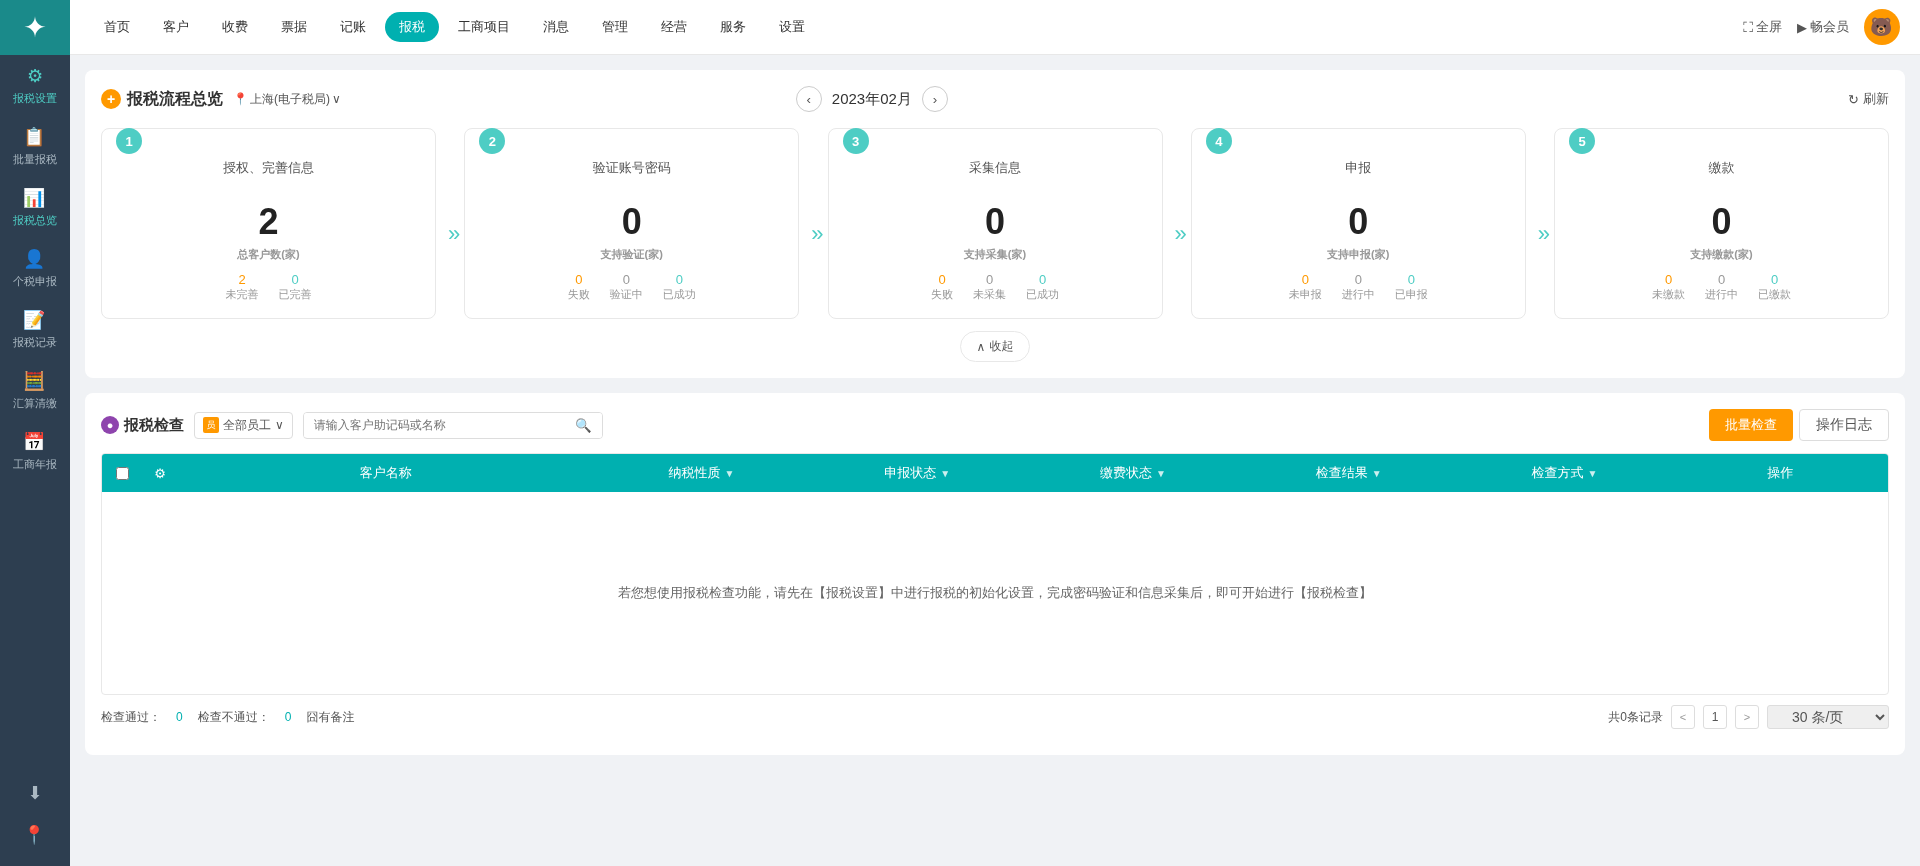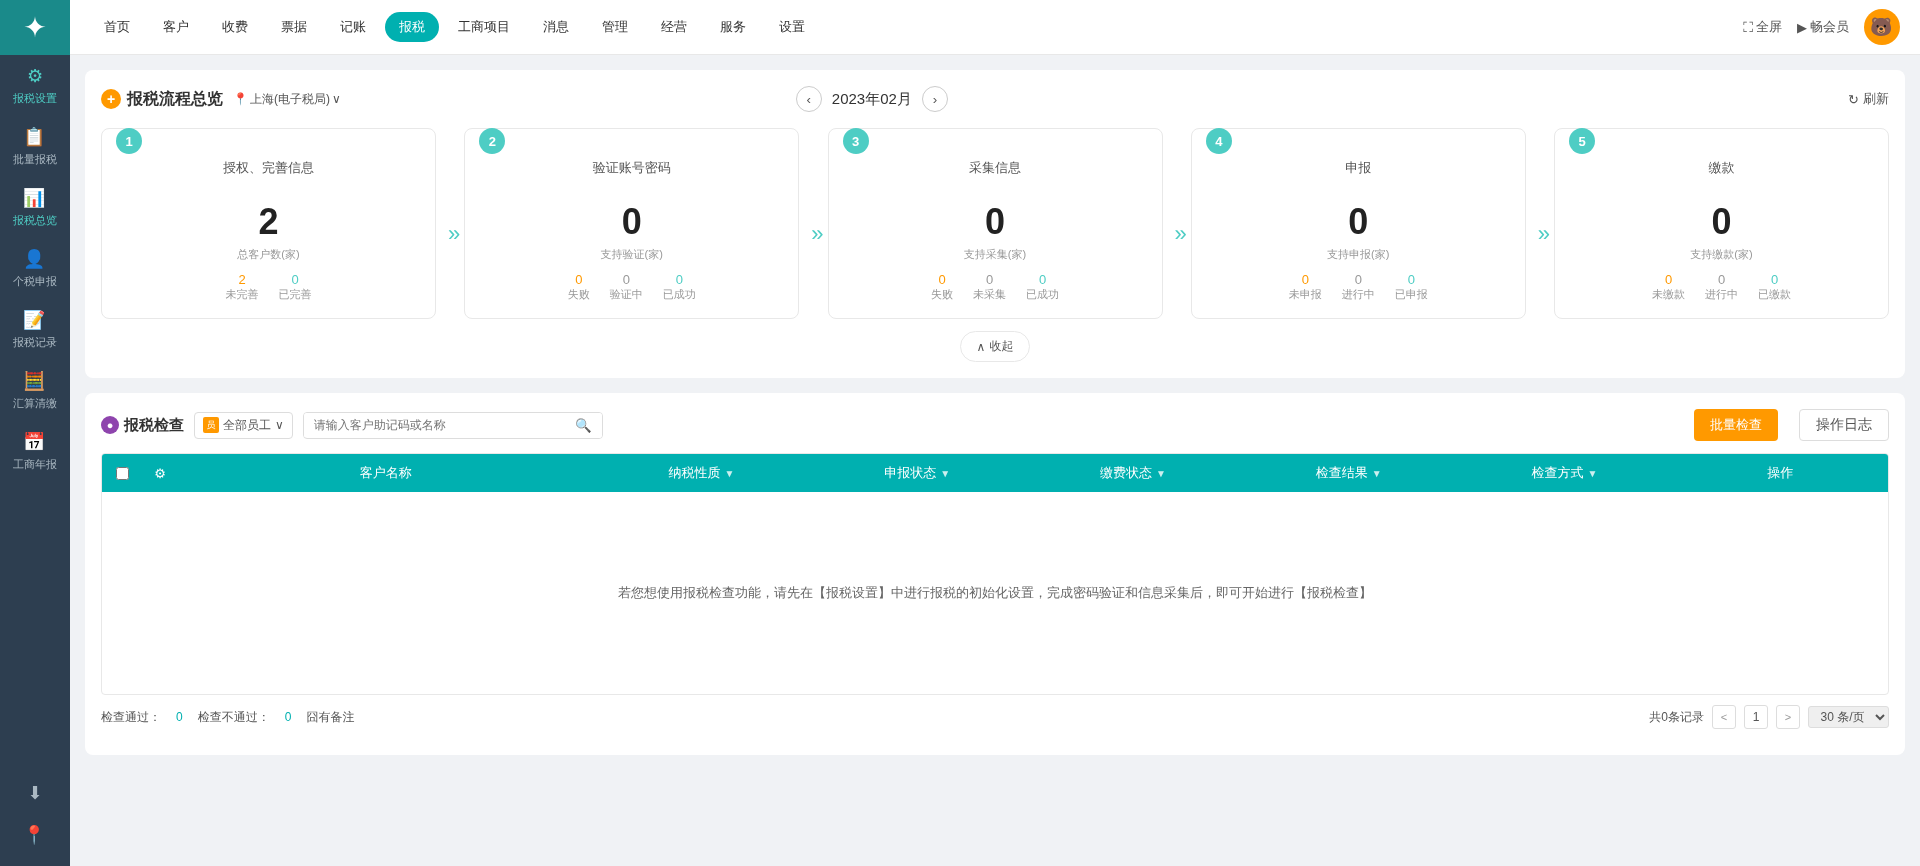--- a/index.html
+++ b/index.html
@@ -223,20 +223,21 @@
       font-weight: bold;
       text-align: center;
       color: #222;
       margin-bottom: 4px;
     }
     .step-subtitle {
       font-size: 11px;
       color: #999;
       text-align: center;
       margin-bottom: 10px;
+      font-weight: bold;
     }
     .step-stats {
       display: flex;
       justify-content: center;
       gap: 20px;
       font-size: 12px;
     }
     .stat-item { text-align: center; }
     .stat-num { font-size: 13px; font-weight: 500; }
     .stat-num.orange { color: #f90; }
@@ -339,21 +340,21 @@
     .search-box .search-btn {
       padding: 5px 10px;
       background: #fff;
       border: none;
       cursor: pointer;
       color: #999;
     }
     .check-header-right {
       margin-left: auto;
       display: flex;
-      gap: 21px;
+      gap: 6px;
       padding-left: 40px;
     }
     .btn-orange {
       background: #f90;
       color: #fff;
       border: none;
       padding: 6px 16px;
       border-radius: 4px;
       cursor: pointer;
       font-size: 13px;
@@ -454,25 +455,24 @@
       border: 1px solid #ddd;
       border-radius: 3px;
       display: flex;
       align-items: center;
       justify-content: center;
       font-size: 12px;
     }
     .per-page-select {
       border: 1px solid #ddd;
       border-radius: 3px;
-      padding: 2px 4px;
-      font-size: 12px;
-      color: #555;
-      cursor: pointer;
-      text-align: center;
+      padding: 2px 20px;
+      font-size: 14px;
+      color: #555;
+      cursor: pointer;
     }
     .table-body-wrap { position: relative; }
   </style>
 </head>
 <body>
 
 <div class="sidebar">
   <div class="sidebar-logo">
     <span style="font-size:28px;color:#fff;">✦</span>
   </div>

